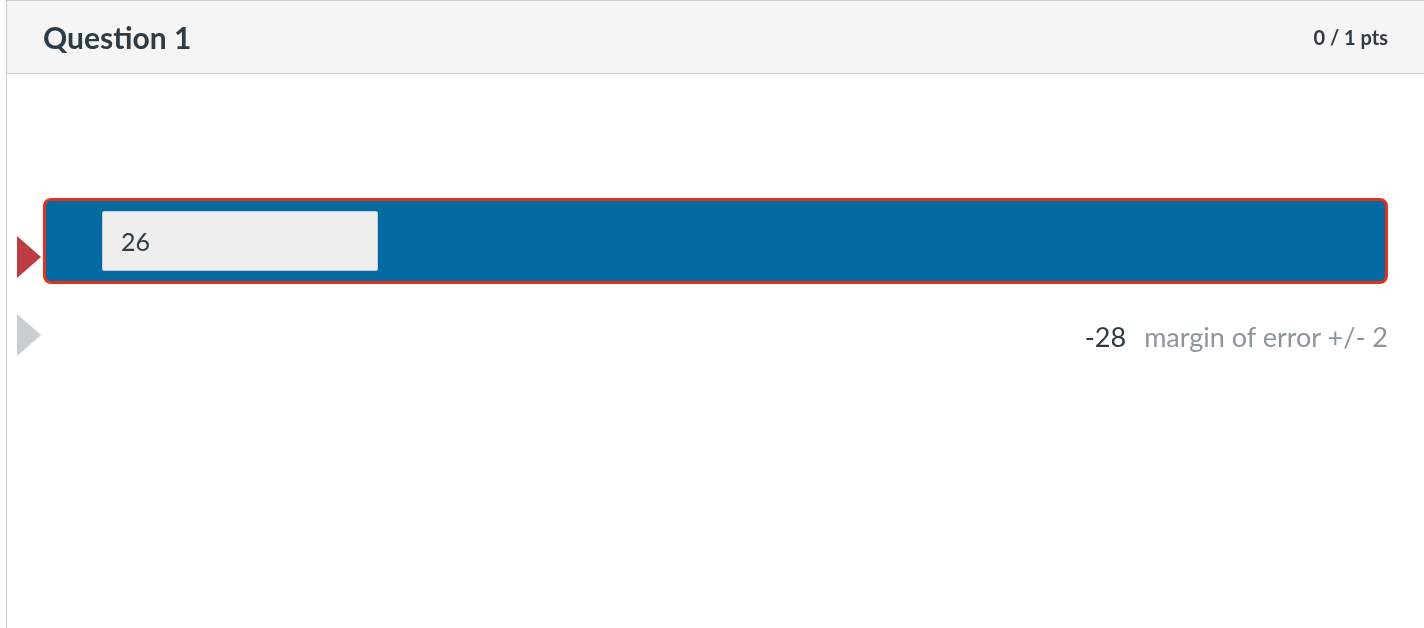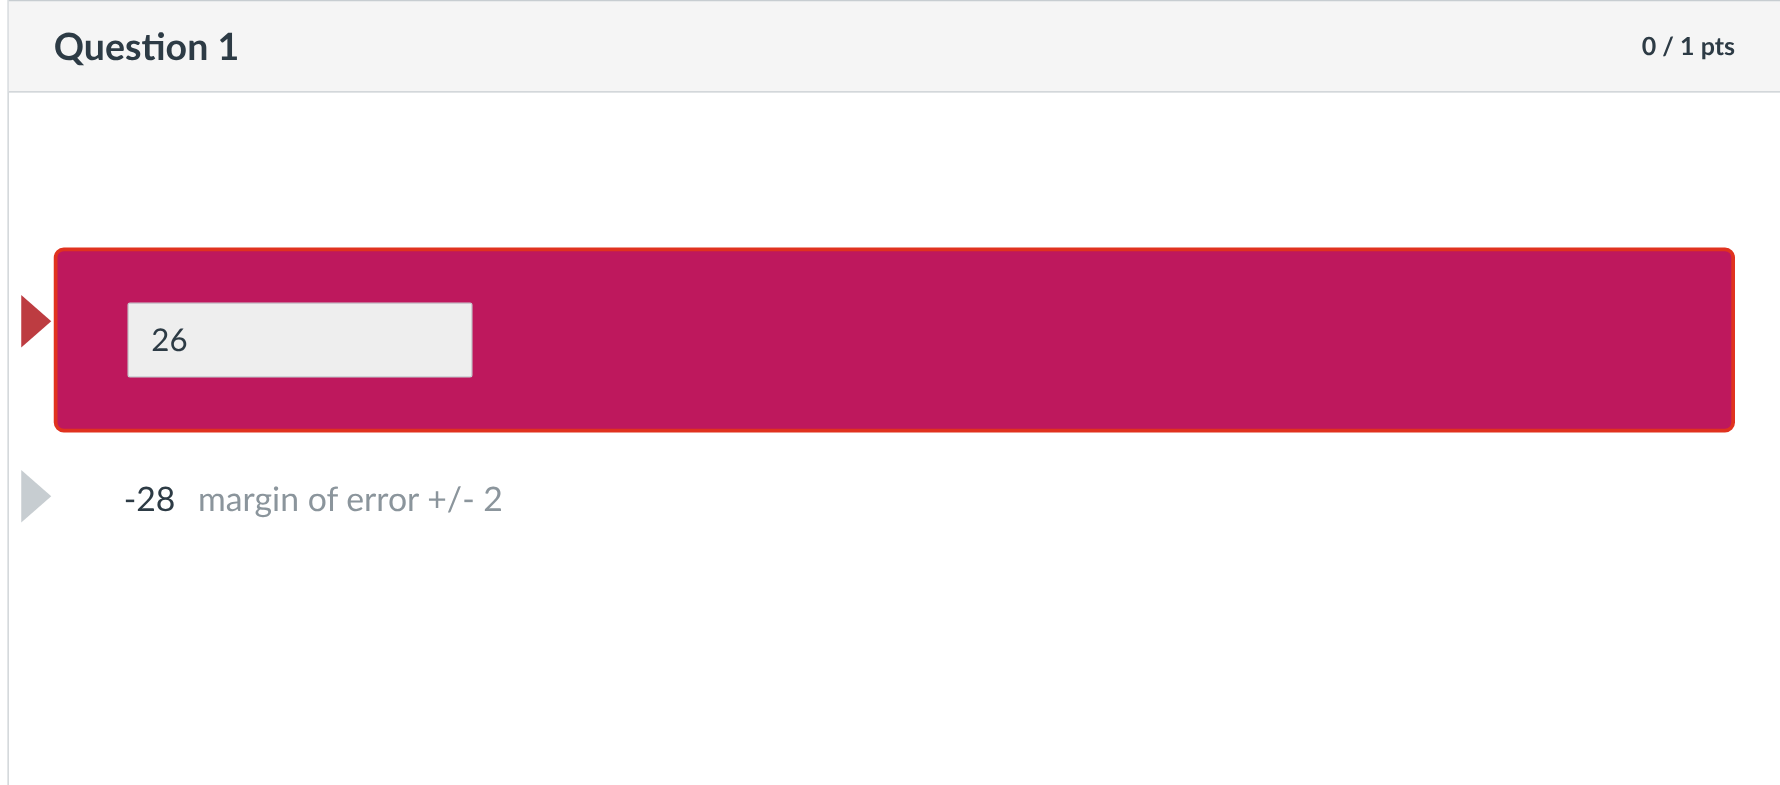--- a/index.html
+++ b/index.html
@@ -59,38 +59,39 @@
       width: 0;
       height: 0;
       border-top: 21px solid transparent;
       border-bottom: 21px solid transparent;
       border-left: 24px solid #bd3c41;
       z-index: 2;
     }
     .answer-box {
       border: 3px solid #e0321f;
       border-radius: 8px;
-      padding: 41px 56px;
+      padding: 10px 56px;
       margin-left: 0;
-      background: #be185d;
+      background: #0369a1;
     }
     .answer-input {
       display: inline-block;
       background: #eeeeee;
       border: 1px solid #c7cdd1;
       border-radius: 2px;
       padding: 14px 18px;
       min-width: 276px;
       font-size: 25px;
       color: #2d3b45;
     }
     .correct-section {
       position: relative;
       margin-top: 36px;
       padding-left: 56px;
+      text-align: right;
     }
     .neutral-marker {
       position: absolute;
       left: -26px;
       top: -6px;
       width: 0;
       height: 0;
       border-top: 21px solid transparent;
       border-bottom: 21px solid transparent;
       border-left: 24px solid #c7cdd1;

